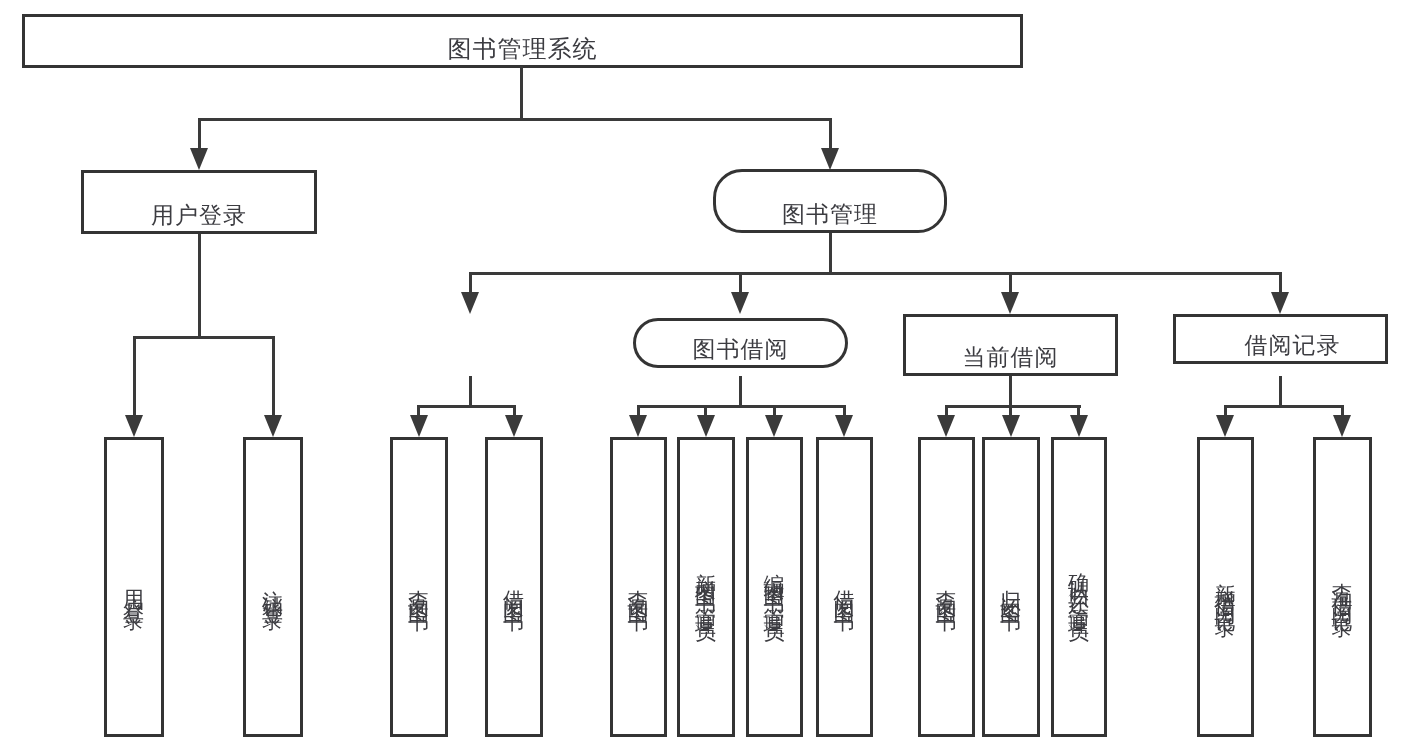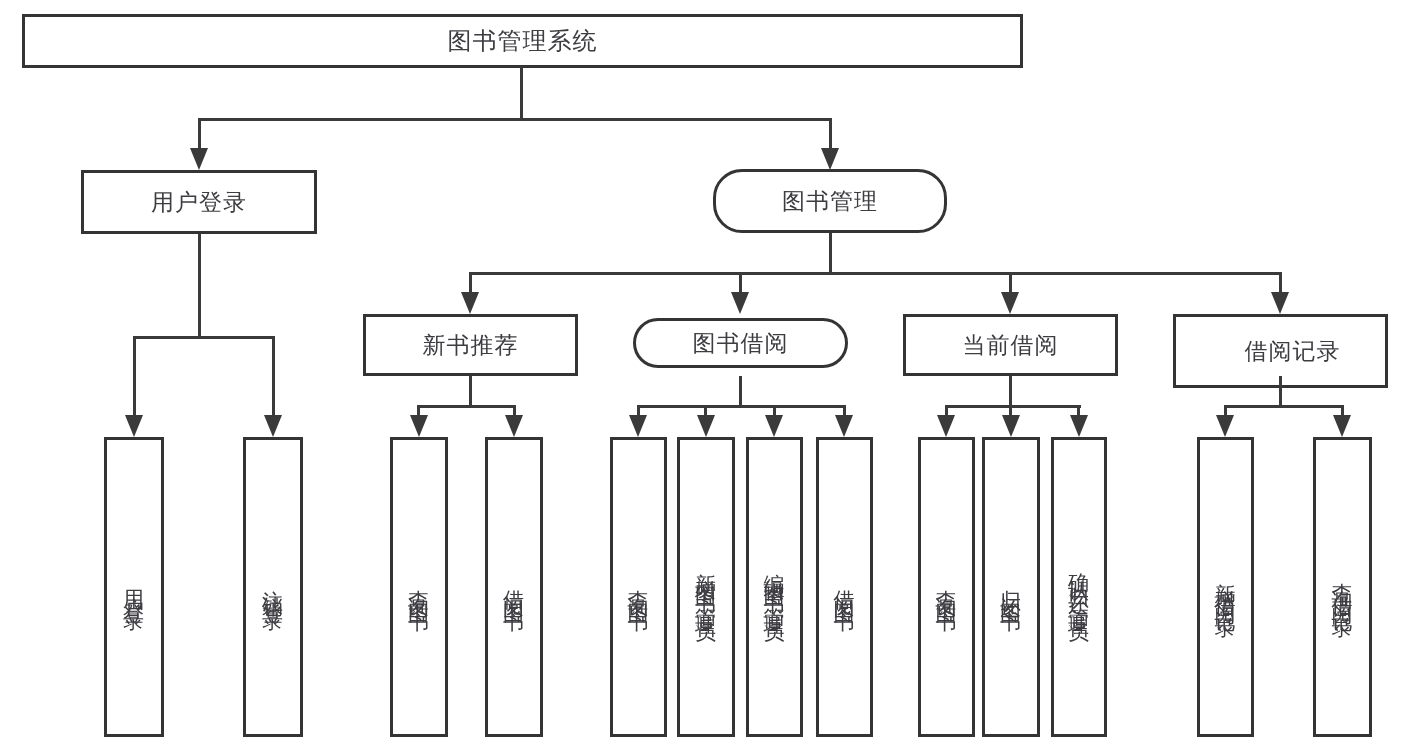--- a/index.html
+++ b/index.html
@@ -8,21 +8,21 @@
     width:1405px; height:747px;
     background:#ffffff;
     font-family:"Liberation Sans", sans-serif;
     overflow:hidden;
   }
   
   .hnode {
     position:absolute;
     background:#ffffff;
     border:3px solid #343434;
-    display:flex; align-items:center; justify-content:center;
+    display:flex; align-items:flex-end; justify-content:center;
     color:#3c3c41;
     box-sizing:border-box;
   }
   .hnode.root  { font-size:24px; letter-spacing:1px; }
   .hnode.lvl   { font-size:23px; letter-spacing:1px; }
   
   .vnode {
     position:absolute;
     background:#ffffff;
     border:3px solid #343434;
@@ -90,30 +90,27 @@
   <div class="cl" style="left:469px;  top:272px; width:813px; height:3px;"></div>
   <div class="cl" style="left:469px;  top:272px; width:3px;   height:24px;"></div>
   <div class="arr" style="left:461px;  top:292px;"></div>
   <div class="cl" style="left:739px;  top:272px; width:3px;   height:24px;"></div>
   <div class="arr" style="left:731px;  top:292px;"></div>
   <div class="cl" style="left:1009px; top:272px; width:3px;   height:24px;"></div>
   <div class="arr" style="left:1001px; top:292px;"></div>
   <div class="cl" style="left:1279px; top:272px; width:3px;   height:24px;"></div>
   <div class="arr" style="left:1271px; top:292px;"></div>
 
-  <div class="hnode lvl" style="left:363px; top:314px; width:215px; height:62px;">
-    <span>新书推荐</span>
-  </div>
   <div class="hnode lvl" style="left:633px; top:318px; width:215px; height:50px;border-radius:25px;">
     <span>图书借阅</span>
   </div>
   <div class="hnode lvl" style="left:903px; top:314px; width:215px; height:62px;">
     <span>当前借阅</span>
   </div>
-  <div class="hnode lvl" style="left:1173px; top:314px; width:215px; height:74px;padding-left:24px;">
+  <div class="hnode lvl" style="left:1173px; top:314px; width:215px; height:50px;padding-left:24px;">
     <span>借阅记录</span>
   </div>
 
   <div class="cl" style="left:469px; top:376px; width:3px;  height:30px;"></div>
   <div class="cl" style="left:417px; top:405px; width:99px; height:3px;"></div>
   <div class="cl" style="left:417px; top:405px; width:3px;  height:14px;"></div>
   <div class="arr" style="left:410px; top:415px;"></div>
   <div class="cl" style="left:513px; top:405px; width:3px;  height:14px;"></div>
   <div class="arr" style="left:505px; top:415px;"></div>
 

